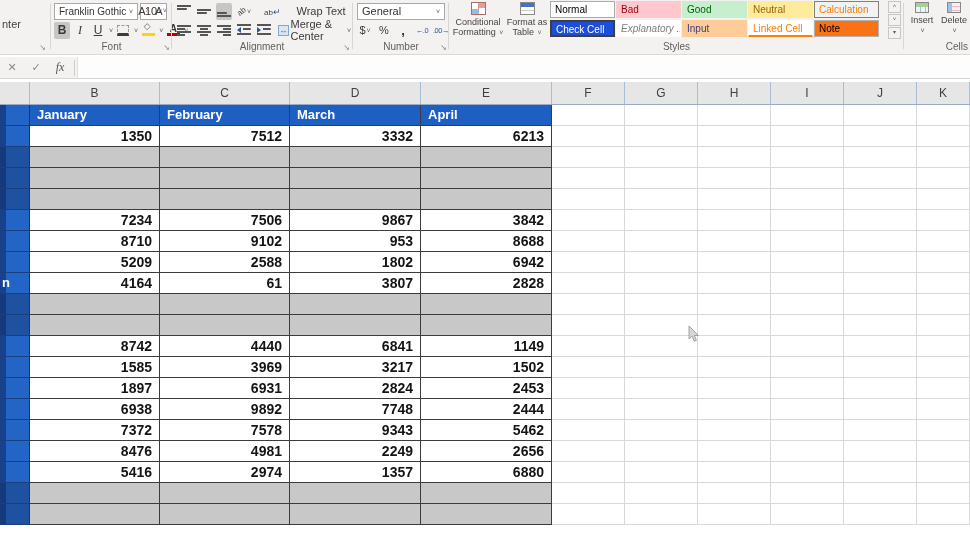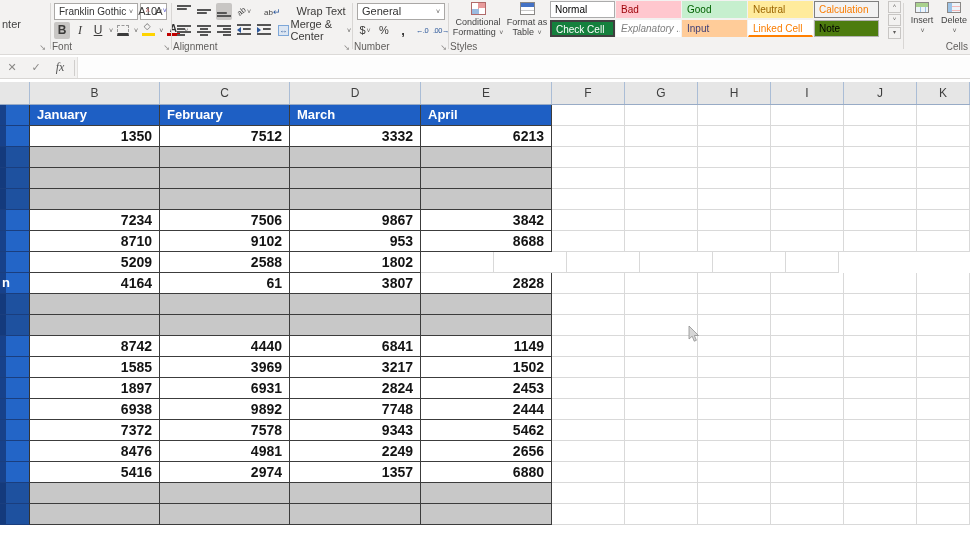--- a/index.html
+++ b/index.html
@@ -5,21 +5,21 @@
   * { box-sizing: border-box; margin: 0; padding: 0; }
   html,body { width:970px; height:546px; overflow:hidden; background:#fff;
               font-family:"Liberation Sans", sans-serif; }
   #stage { position:relative; width:970px; height:546px; }
 
   
   .ribbon { position:absolute; left:0; top:0; width:970px; height:55px;
             background:#f3f2f1; border-bottom:1px solid #dcdad8; overflow:hidden; }
   .vsep { position:absolute; top:3px; width:1px; height:46px; background:#d8d6d4; }
   .rgroup { position:absolute; top:0; height:55px; }
-  .glabel { position:absolute; bottom:3px; left:0; right:0; text-align:left;
+  .glabel { position:absolute; bottom:3px; left:0; right:0; text-align:center;
             font-size:10px; color:#605e5c; }
   .launcher { position:absolute; bottom:3px; font-size:8px; color:#8a8886; }
   .rrow { position:absolute; left:0; right:0; display:flex; align-items:center; gap:2px; }
   .rrow1 { top:2px; height:18px; }
   .rrow2 { top:21px; height:18px; }
   .rbtn { display:inline-flex; align-items:center; justify-content:center;
           min-width:16px; height:17px; border-radius:2px; color:#3b3a39; font-size:11px; }
   .rbtn.active { background:#c8c6c4; }
   .chev { font-size:7px; color:#605e5c; margin-left:1px; }
   .combo { height:17px; border:1px solid #aaa8a6; background:#fff; display:flex;
@@ -261,25 +261,25 @@
         <span class="bicon fat-ic"></span>
         <span>Format as Table</span>
         <span class="chev">˅</span>
       </div>
       <div class="gallery">
           <div class="tile" style="background: rgb(255, 255, 255); color: rgb(0, 0, 0); border: 1px solid rgb(171, 171, 171);">Normal</div>
           <div class="tile" style="background: rgb(255, 199, 206); color: rgb(156, 0, 6); border: 1px solid rgb(255, 199, 206);">Bad</div>
           <div class="tile" style="background: rgb(198, 239, 206); color: rgb(0, 97, 0); border: 1px solid rgb(198, 239, 206);">Good</div>
           <div class="tile" style="background: rgb(255, 235, 156); color: rgb(156, 101, 0); border: 1px solid rgb(255, 235, 156);">Neutral</div>
           <div class="tile" style="background: rgb(242, 242, 242); color: rgb(250, 125, 0); border: 1px solid rgb(127, 127, 127);">Calculation</div>
-          <div class="tile" style="background: #15803d; color: rgb(255, 255, 255); border: 2px solid rgb(63, 63, 63);">Check Cell</div>
+          <div class="tile" style="background: #1d4ed8; color: rgb(255, 255, 255); border: 2px solid rgb(63, 63, 63);">Check Cell</div>
           <div class="tile" style="background: rgb(255, 255, 255); color: rgb(127, 127, 127); border: 1px solid rgb(255, 255, 255); font-style: italic;">Explanatory ...</div>
           <div class="tile" style="background: rgb(255, 204, 153); color: rgb(63, 63, 118); border: 1px solid rgb(255, 204, 153);">Input</div>
           <div class="tile" style="background: rgb(255, 255, 255); color: rgb(250, 125, 0); border-width: 1px 1px 2px; border-style: solid; border-color: rgb(255, 255, 255) rgb(255, 255, 255) rgb(255, 128, 1); border-image: initial;">Linked Cell</div>
-          <div class="tile" style="background: #4d7c0f; color: rgb(0, 0, 0); border: 1px solid rgb(178, 178, 178);">Note</div>
+          <div class="tile" style="background: #f97316; color: rgb(0, 0, 0); border: 1px solid rgb(178, 178, 178);">Note</div>
         </div>
       <div class="gal-scroll">
         <span>˄</span>
         <span>˅</span>
         <span>▾</span>
       </div>
       <div class="glabel">Styles</div>
     </div>
     <div class="vsep" style="left:903px"></div>
 
@@ -410,20 +410,21 @@
         <div class="tc" style="width: 73px;"></div>
         <div class="tc" style="width: 73px;"></div>
         <div class="tc" style="width: 73px;"></div>
         <div class="tc" style="width: 53px;"></div>
       </div>
       <div class="srow">
         <div class="cA"></div>
         <div class="cell num" style="width: 130px;">5209</div>
         <div class="cell num" style="width: 130px;">2588</div>
         <div class="cell num" style="width: 131px;">1802</div>
+        <div class="cell num" style="width: 131px;">6942</div>
         <div class="tc" style="width: 73px;"></div>
         <div class="tc" style="width: 73px;"></div>
         <div class="tc" style="width: 73px;"></div>
         <div class="tc" style="width: 73px;"></div>
         <div class="tc" style="width: 73px;"></div>
         <div class="tc" style="width: 53px;"></div>
       </div>
       <div class="srow">
         <div class="cA">n</div>
         <div class="cell num" style="width: 130px;">4164</div>

